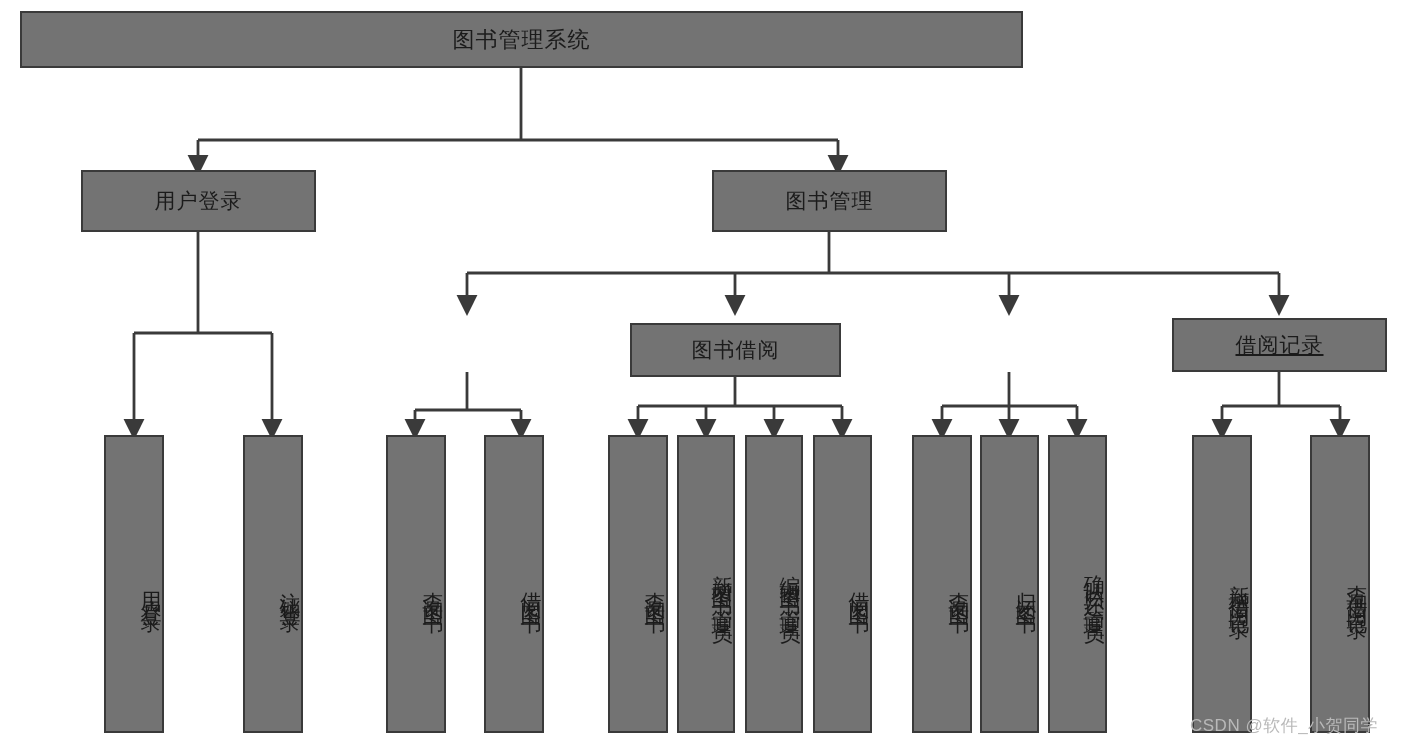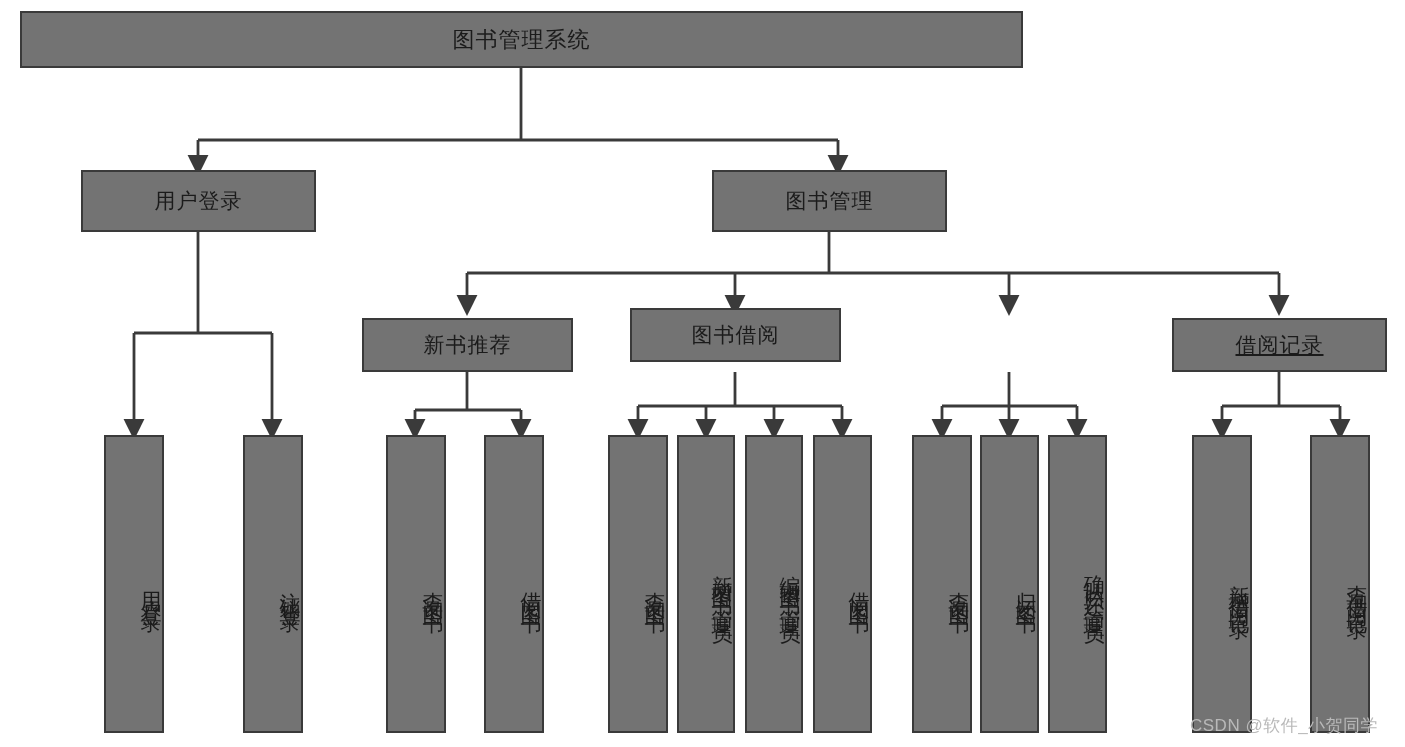--- a/index.html
+++ b/index.html
@@ -71,22 +71,21 @@
       <path d="M1222,406 L1222,422" marker-end="url(#arw)"></path>
       <path d="M1340,406 L1340,422" marker-end="url(#arw)"></path>
     </g>
   </svg>
 
   <div class="node h root" style="left:20px;top:11px;width:1003px;height:57px;">图书管理系统</div>
 
   <div class="node h" style="left:81px;top:170px;width:235px;height:62px;">用户登录</div>
   <div class="node h" style="left:712px;top:170px;width:235px;height:62px;">图书管理</div>
 
-  <div class="node h" style="left:362px;top:318px;width:211px;height:54px;">新书推荐</div>
-  <div class="node h" style="left:630px;top:308px;width:211px;height:54px;">图书借阅</div>
+  <div class="node h" style="left:630px;top:323px;width:211px;height:54px;">图书借阅</div>
   <div class="node h" style="left:1172px;top:318px;width:215px;height:54px;text-decoration:underline;">借阅记录</div>
 
   <div class="node v" style="left:104px;top:435px;width:60px;height:298px;">用户登录</div>
   <div class="node v" style="left:243px;top:435px;width:60px;height:298px;">注销登录</div>
 
   <div class="node v" style="left:386px;top:435px;width:60px;height:298px;">查询图书</div>
   <div class="node v" style="left:484px;top:435px;width:60px;height:298px;">借阅图书</div>
 
   <div class="node v" style="left:608px;top:435px;width:60px;height:298px;">查询图书</div>
   <div class="node v" style="left:677px;top:435px;width:58px;height:298px;">新增图书（管理员）</div>

